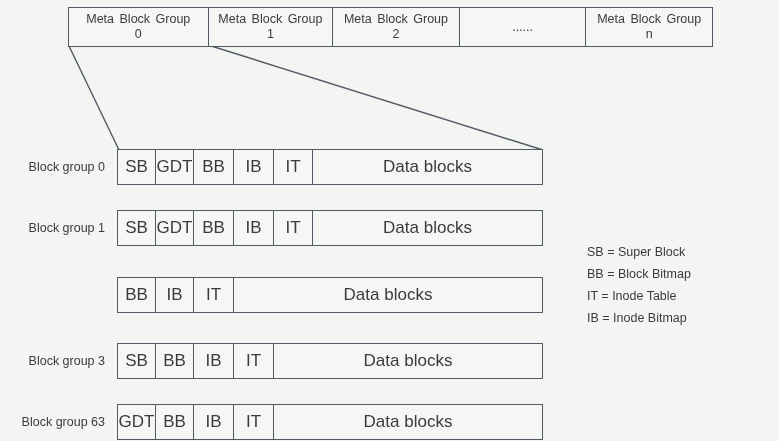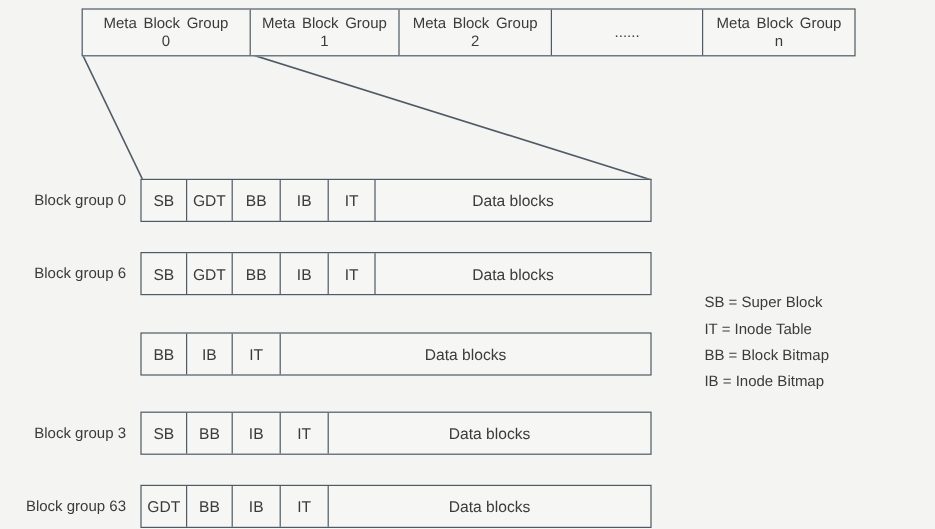--- a/index.html
+++ b/index.html
@@ -34,21 +34,21 @@
     font-size: 12.5px; white-space: nowrap;
   }
   .bg-row {
     position: absolute; left: 117px; width: 426px; height: 36px;
     display: flex; box-sizing: border-box;
     border: 1.6px solid #4e5a64; background: #f6f6f5;
   }
   .bg-cell {
     box-sizing: border-box; border-right: 1.6px solid #4e5a64;
     display: flex; align-items: center; justify-content: center;
-    font-size: 13px;
+    font-size: 17px;
   }
   .bg-data { flex: 1; border-right: none; }
 
   
   .legend { position: absolute; left: 587px; top: 241px; font-size: 12.5px; }
   .legend-line { height: 22px; line-height: 22px; white-space: nowrap; }
 </style>
 </head>
 <body>
 
@@ -85,21 +85,21 @@
   <div class="bg-label" style="top:149px">Block group 0</div>
   <div class="bg-row" style="top:149px">
     <div class="bg-cell" style="width:38px">SB</div>
     <div class="bg-cell" style="width:38px">GDT</div>
     <div class="bg-cell" style="width:40px">BB</div>
     <div class="bg-cell" style="width:40px">IB</div>
     <div class="bg-cell" style="width:39px">IT</div>
     <div class="bg-cell bg-data">Data blocks</div>
   </div>
 
-  <div class="bg-label" style="top:210px">Block group 6</div>
+  <div class="bg-label" style="top:210px">Block group 1</div>
   <div class="bg-row" style="top:210px">
     <div class="bg-cell" style="width:38px">SB</div>
     <div class="bg-cell" style="width:38px">GDT</div>
     <div class="bg-cell" style="width:40px">BB</div>
     <div class="bg-cell" style="width:40px">IB</div>
     <div class="bg-cell" style="width:39px">IT</div>
     <div class="bg-cell bg-data">Data blocks</div>
   </div>
 
   <div class="bg-row" style="top:277px">
@@ -122,18 +122,18 @@
   <div class="bg-row" style="top:404px">
     <div class="bg-cell" style="width:38px">GDT</div>
     <div class="bg-cell" style="width:38px">BB</div>
     <div class="bg-cell" style="width:40px">IB</div>
     <div class="bg-cell" style="width:40px">IT</div>
     <div class="bg-cell bg-data">Data blocks</div>
   </div>
 
   <div class="legend">
     <div class="legend-line">SB = Super Block</div>
+    <div class="legend-line">BB = Block Bitmap</div>
     <div class="legend-line">IT = Inode Table</div>
-    <div class="legend-line">BB = Block Bitmap</div>
     <div class="legend-line">IB = Inode Bitmap</div>
   </div>
 
 </div>
 
 </body></html>

